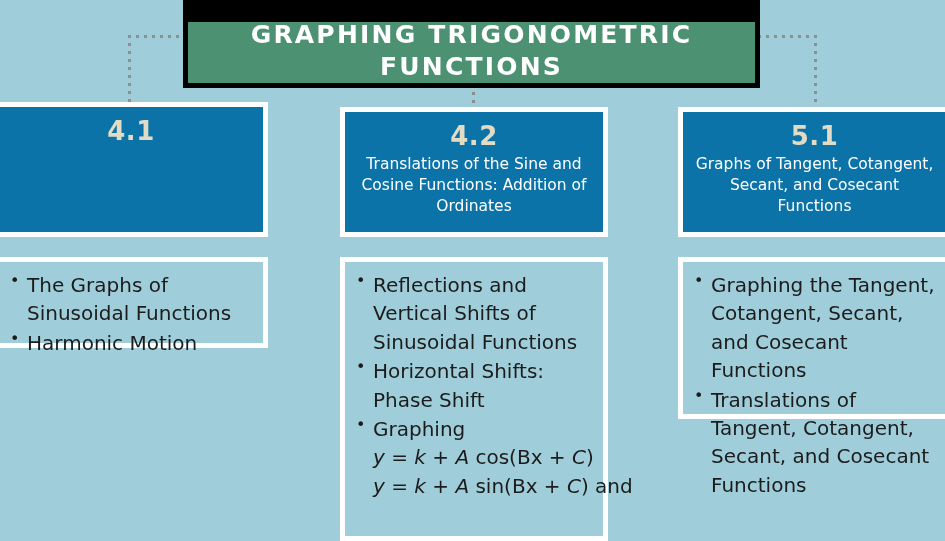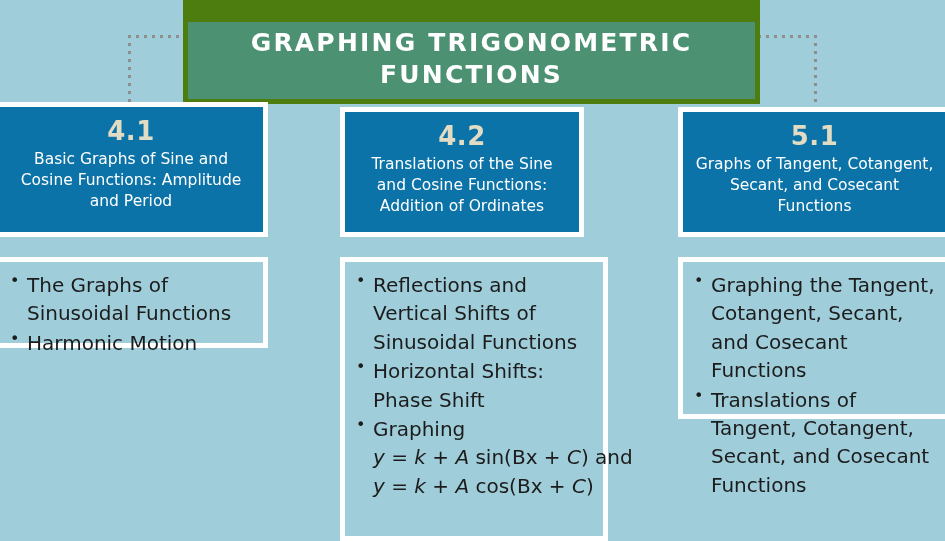--- a/index.html
+++ b/index.html
@@ -33,22 +33,22 @@
     background-image: repeating-linear-gradient(to bottom,
         #8e8e8e 0px, #8e8e8e 3px, rgba(0,0,0,0) 3px, rgba(0,0,0,0) 8px);
   }
 
   
   .title-box {
     position: absolute;
     left: 183px;
     top: 0px;
     width: 577px;
-    height: 104px;
-    background: #4d7c0f;
+    height: 88px;
+    background: #000000;
     box-sizing: border-box;
     padding: 22px 5px 5px 5px;
   }
   .title-inner {
     width: 100%;
     height: 100%;
     background: #4b9172;
     display: flex;
     align-items: center;
     justify-content: center;
@@ -153,57 +153,56 @@
 
   <div class="title-box">
     <div class="title-inner">
       <div class="title-text">GRAPHING TRIGONOMETRIC FUNCTIONS</div>
     </div>
   </div>
 
   <div class="sec-head" style="left:-6px; top:102px; width:274px; height:135px;">
     <div class="sec-head-inner">
       <div class="sec-num">4.1</div>
-      <div class="sec-title">Basic Graphs of Sine and Cosine Functions: Amplitude and Period</div>
     </div>
   </div>
 
   <div class="list-box" style="left:-6px; top:257px; width:274px; height:91px;">
     <div class="list-inner">
       <ul class="bullets">
         <li>
           <span>The Graphs of Sinusoidal Functions</span>
         </li>
         <li>
           <span>Harmonic Motion</span>
         </li>
       </ul>
     </div>
   </div>
 
-  <div class="sec-head" style="left:340px; top:107px; width:244px; height:130px;">
+  <div class="sec-head" style="left:340px; top:107px; width:268px; height:130px;">
     <div class="sec-head-inner">
       <div class="sec-num">4.2</div>
       <div class="sec-title">Translations of the Sine and Cosine Functions: Addition of Ordinates</div>
     </div>
   </div>
 
   <div class="list-box" style="left:340px; top:257px; width:268px; height:284px;">
     <div class="list-inner">
       <ul class="bullets">
         <li>
           <span>Reflections and Vertical Shifts of Sinusoidal Functions</span>
         </li>
         <li>
           <span>Horizontal Shifts: Phase Shift</span>
         </li>
         <li>
           <span>Graphing</span>
+          <span class="formula"><i>y</i> = <i>k</i> + <i>A</i> <span class="op">cos</span>(Bx + <i>C</i>)</span>
           <span class="formula"><i>y</i> = <i>k</i> + <i>A</i> <span class="op">sin</span>(Bx + <i>C</i>)  <span class="op">and</span></span>
-          <span class="formula"><i>y</i> = <i>k</i> + <i>A</i> <span class="op">cos</span>(Bx + <i>C</i>)</span>
         </li>
       </ul>
     </div>
   </div>
 
   <div class="sec-head" style="left:678px; top:107px; width:273px; height:130px;">
     <div class="sec-head-inner">
       <div class="sec-num">5.1</div>
       <div class="sec-title">Graphs of Tangent, Cotangent, Secant, and Cosecant Functions</div>
     </div>

